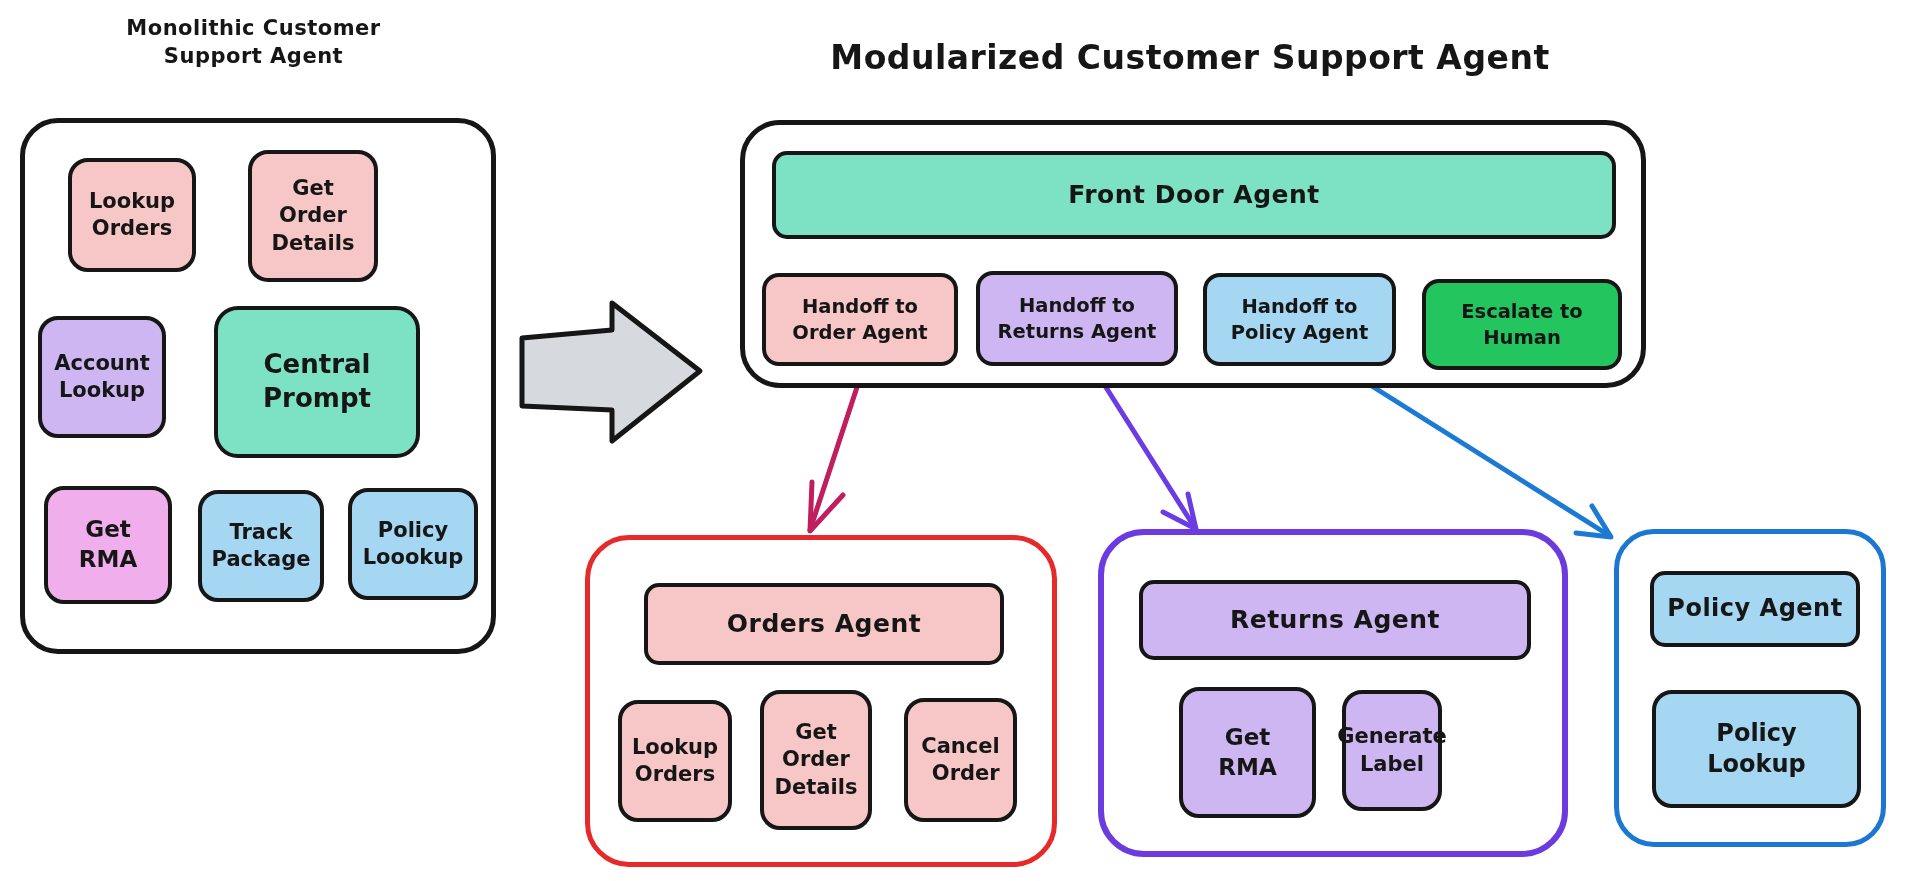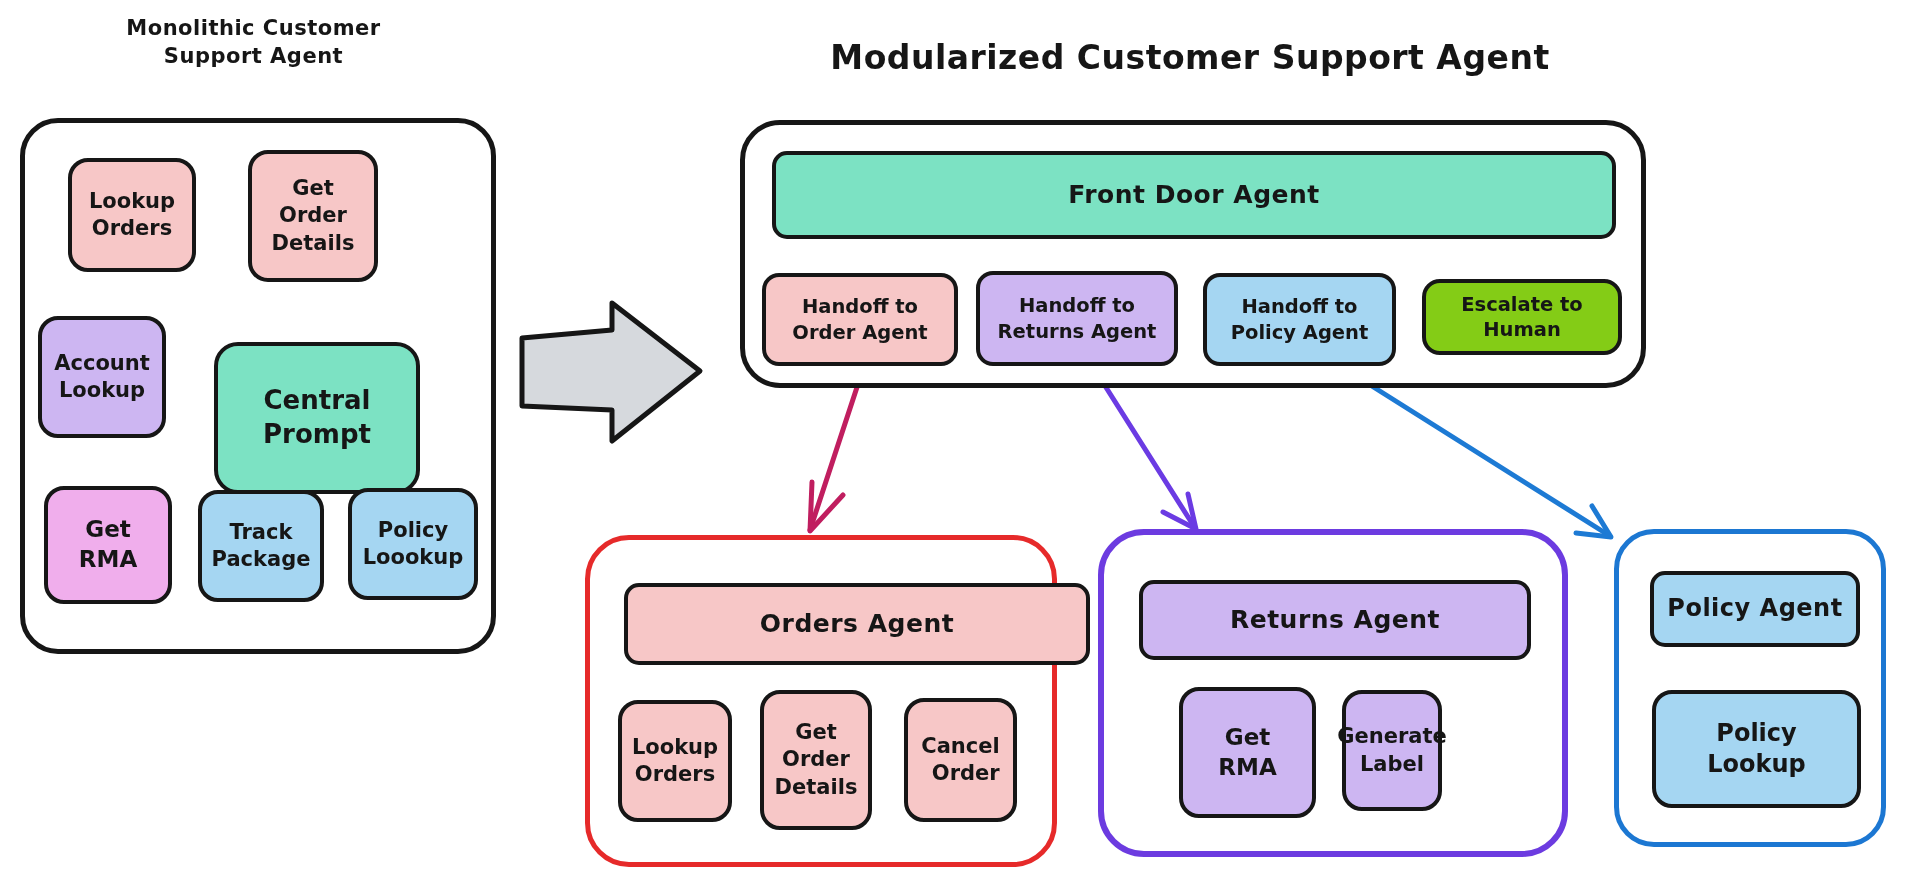--- a/index.html
+++ b/index.html
@@ -39,21 +39,21 @@
   <div class="abs box tool" style="left: 68px; top: 158px; width: 128px; height: 114px; background: rgb(247, 199, 199);">Lookup
 Orders</div>
 
   <div class="abs box tool" style="left: 248px; top: 150px; width: 130px; height: 132px; background: rgb(247, 199, 199);">Get
 Order
 Details</div>
 
   <div class="abs box tool" style="left: 38px; top: 316px; width: 128px; height: 122px; background: rgb(205, 182, 242);">Account
 Lookup</div>
 
-  <div class="abs box" style="left: 214px; top: 306px; width: 206px; height: 152px; font-size: 26px; border-radius: 24px; background: rgb(124, 226, 195); margin-top: 36px;">Central
+  <div class="abs box" style="left: 214px; top: 306px; width: 206px; height: 152px; font-size: 26px; border-radius: 24px; background: rgb(124, 226, 195);">Central
 Prompt</div>
 
   <div class="abs box" style="left: 44px; top: 486px; width: 128px; height: 118px; font-size: 23px; background: rgb(240, 174, 236);">Get
 RMA</div>
 
   <div class="abs box tool" style="left: 198px; top: 490px; width: 126px; height: 112px; background: rgb(165, 214, 242);">Track
 Package</div>
 
   <div class="abs box tool" style="left: 348px; top: 488px; width: 130px; height: 112px; background: rgb(165, 214, 242);">Policy
 Loookup</div>
@@ -81,26 +81,26 @@
 
   <div class="abs box handoff" style="left: 762px; top: 273px; width: 196px; height: 93px; background: rgb(247, 199, 199);">Handoff to
 Order Agent</div>
 
   <div class="abs box handoff" style="left: 976px; top: 271px; width: 202px; height: 95px; background: rgb(205, 182, 242);">Handoff to
 Returns Agent</div>
 
   <div class="abs box handoff" style="left: 1203px; top: 273px; width: 193px; height: 93px; background: rgb(165, 214, 242);">Handoff to
 Policy Agent</div>
 
-  <div class="abs box handoff" style="left: 1422px; top: 279px; width: 200px; height: 76px; background: #84cc16; border-radius: 18px;">Escalate to
+  <div class="abs box handoff" style="left: 1422px; top: 279px; width: 200px; height: 91px; background: #22c55e;">Escalate to
 Human</div>
 
   <div class="abs group" style="left: 585px; top: 535px; width: 472px; height: 332px; border: 5px solid rgb(230, 42, 42);"></div>
 
-  <div class="abs box bar" style="left: 624px; top: 583px; width: 466px; height: 82px; background: rgb(247, 199, 199);">Orders Agent</div>
+  <div class="abs box bar" style="left: 644px; top: 583px; width: 360px; height: 82px; background: rgb(247, 199, 199);">Orders Agent</div>
 
   <div class="abs box tool" style="left: 618px; top: 700px; width: 114px; height: 122px; background: rgb(247, 199, 199);">Lookup
 Orders</div>
 
   <div class="abs box tool" style="left: 760px; top: 690px; width: 112px; height: 140px; background: rgb(247, 199, 199);">Get
 Order
 Details</div>
 
   <div class="abs box tool" style="left: 904px; top: 698px; width: 113px; height: 124px; background: rgb(247, 199, 199); text-align: right;">Cancel
 Order</div>

